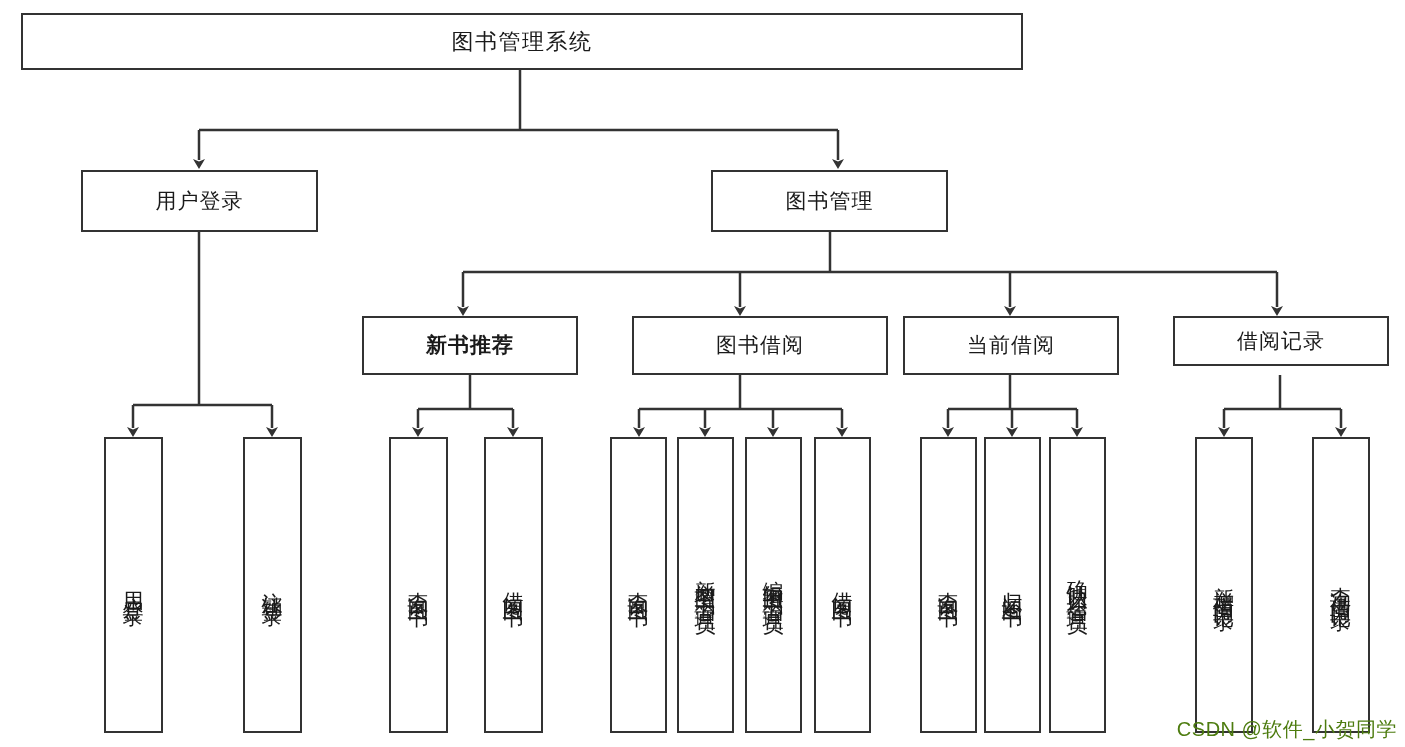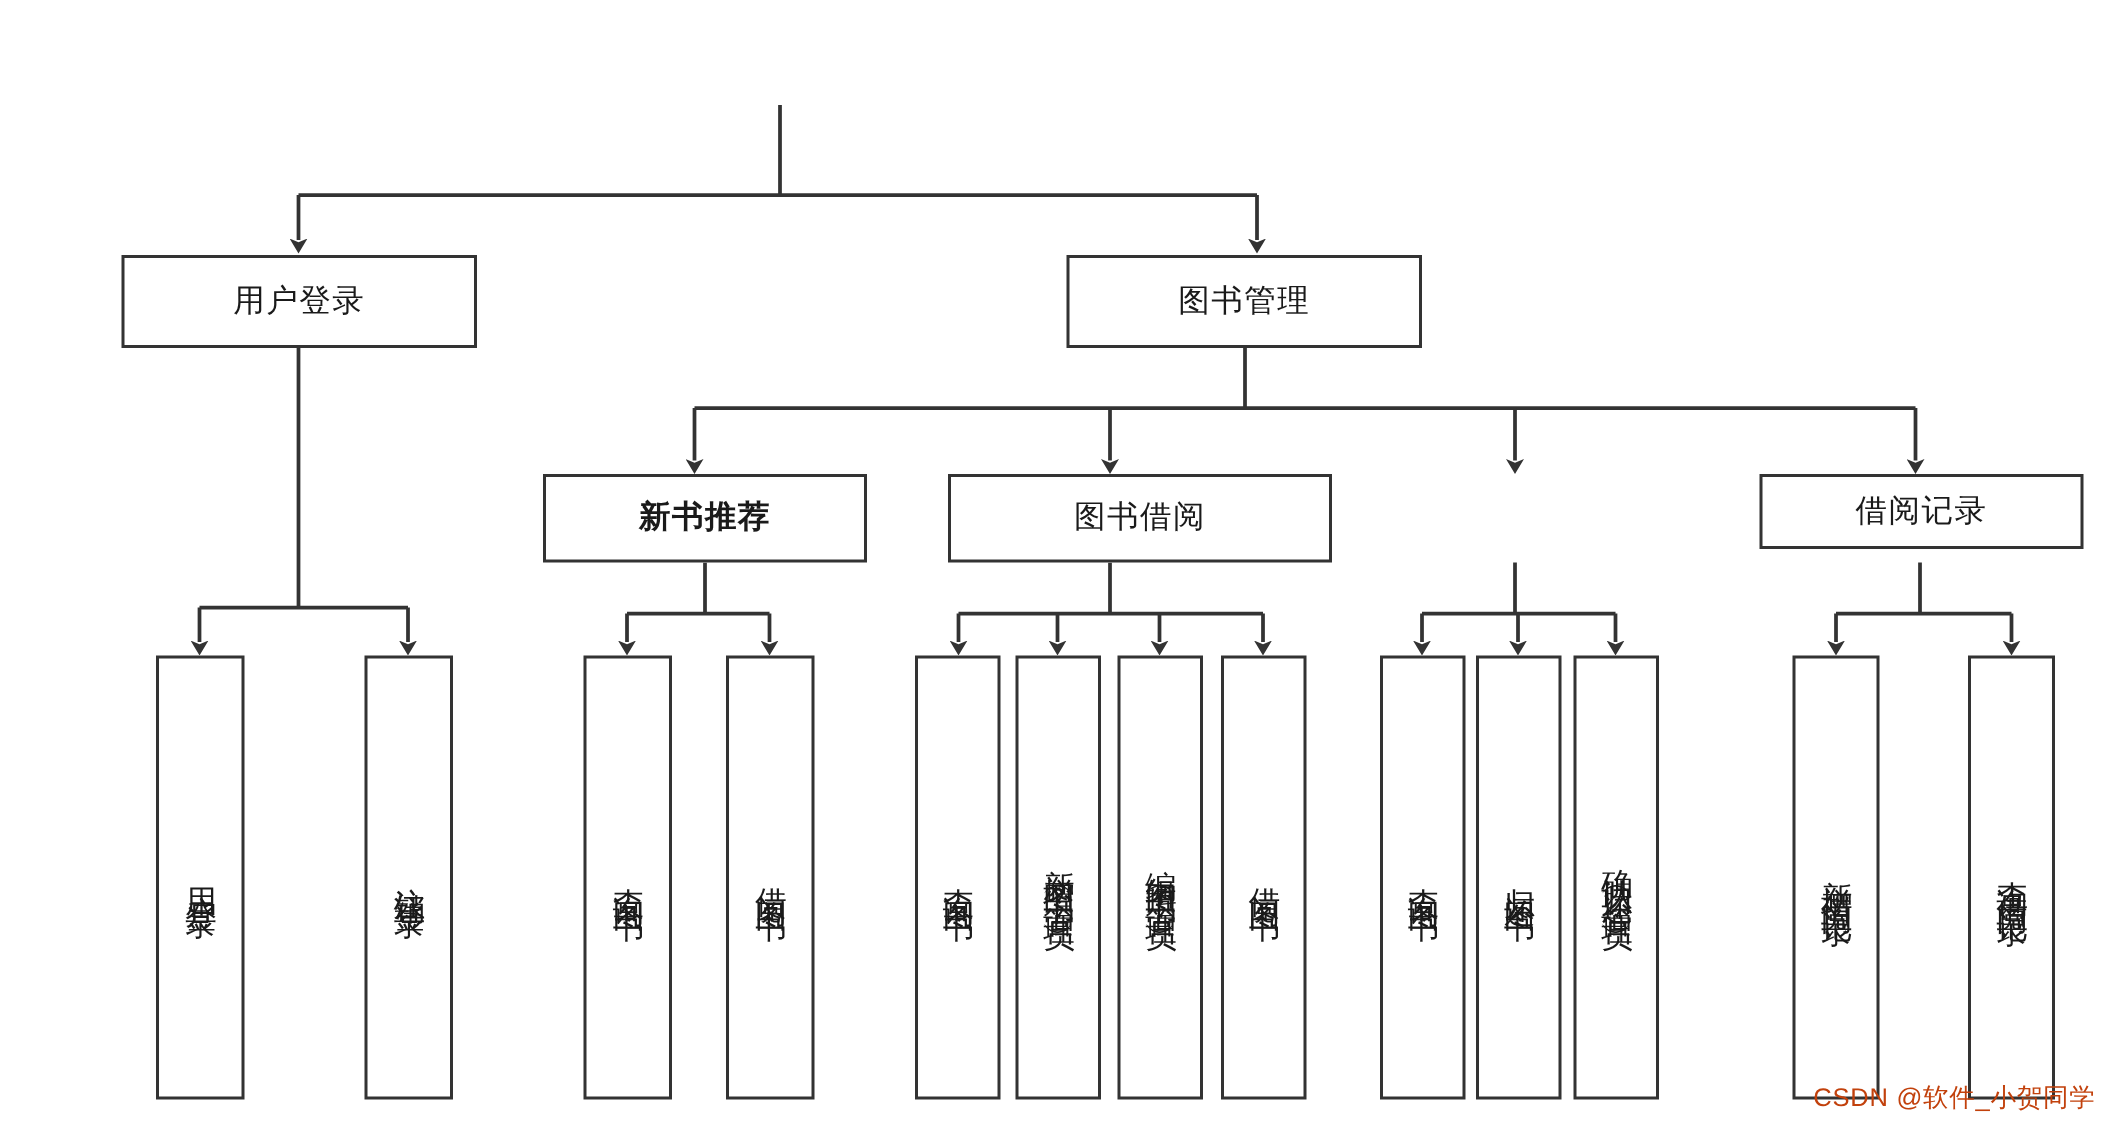--- a/index.html
+++ b/index.html
@@ -61,22 +61,22 @@
     text-orientation: upright;
     font-size: 21px;
     letter-spacing: 5px;
     line-height: 1;
     max-height: 100%;
   }
   #watermark {
     position: absolute;
     right: 8px;
     bottom: 4px;
-    font-size: 17px;
-    color: #c2410c;
+    font-size: 20px;
+    color: #4d7c0f;
     letter-spacing: 0.5px;
     z-index: 5;
     white-space: nowrap;
   }
 </style>
 </head>
 <body>
 
 <div id="canvas">
 
@@ -125,34 +125,40 @@
       <path d="M1012,409 L1012,428" marker-end="url(#arrow)"></path>
       <path d="M1077,409 L1077,428" marker-end="url(#arrow)"></path>
 
       <path d="M1280,375 L1280,409"></path>
       <path d="M1224,409 L1341,409"></path>
       <path d="M1224,409 L1224,428" marker-end="url(#arrow)"></path>
       <path d="M1341,409 L1341,428" marker-end="url(#arrow)"></path>
     </g>
   </svg>
 
+  <div class="node h root" style="left:21px; top:13px; width:1002px; height:57px;">
+    <span class="label">图书管理系统</span>
+  </div>
 
   <div class="node h" style="left:81px; top:170px; width:237px; height:62px;">
     <span class="label">用户登录</span>
   </div>
   <div class="node h" style="left:711px; top:170px; width:237px; height:62px;">
     <span class="label">图书管理</span>
   </div>
 
   <div class="node h" style="left:362px; top:316px; width:216px; height:59px;font-weight:bold;">
     <span class="label">新书推荐</span>
   </div>
   <div class="node h" style="left:632px; top:316px; width:256px; height:59px;">
     <span class="label">图书借阅</span>
   </div>
+  <div class="node h" style="left:903px; top:316px; width:216px; height:59px;">
+    <span class="label">当前借阅</span>
+  </div>
   <div class="node h" style="left:1173px; top:316px; width:216px; height:50px;">
     <span class="label">借阅记录</span>
   </div>
 
   <div class="node v" style="left:104px; top:437px; width:59px; height:296px;">
     <span class="label">用户登录</span>
   </div>
   <div class="node v" style="left:243px; top:437px; width:59px; height:296px;">
     <span class="label">注销登录</span>
   </div>

